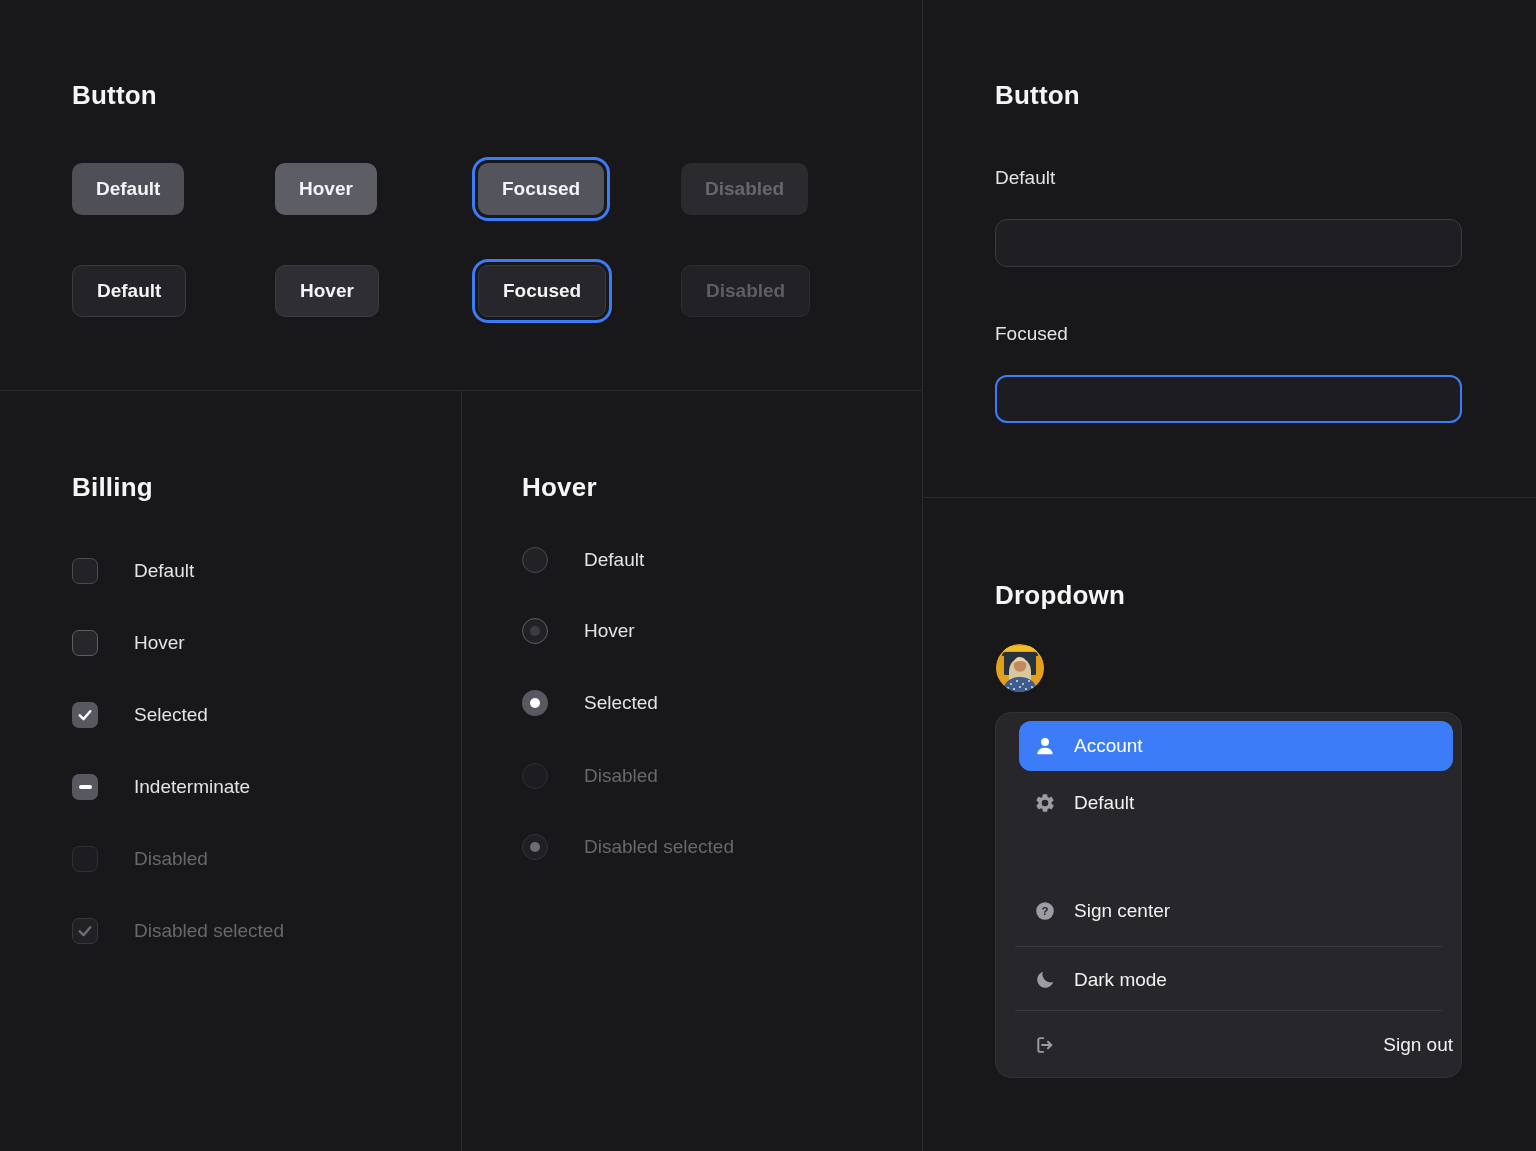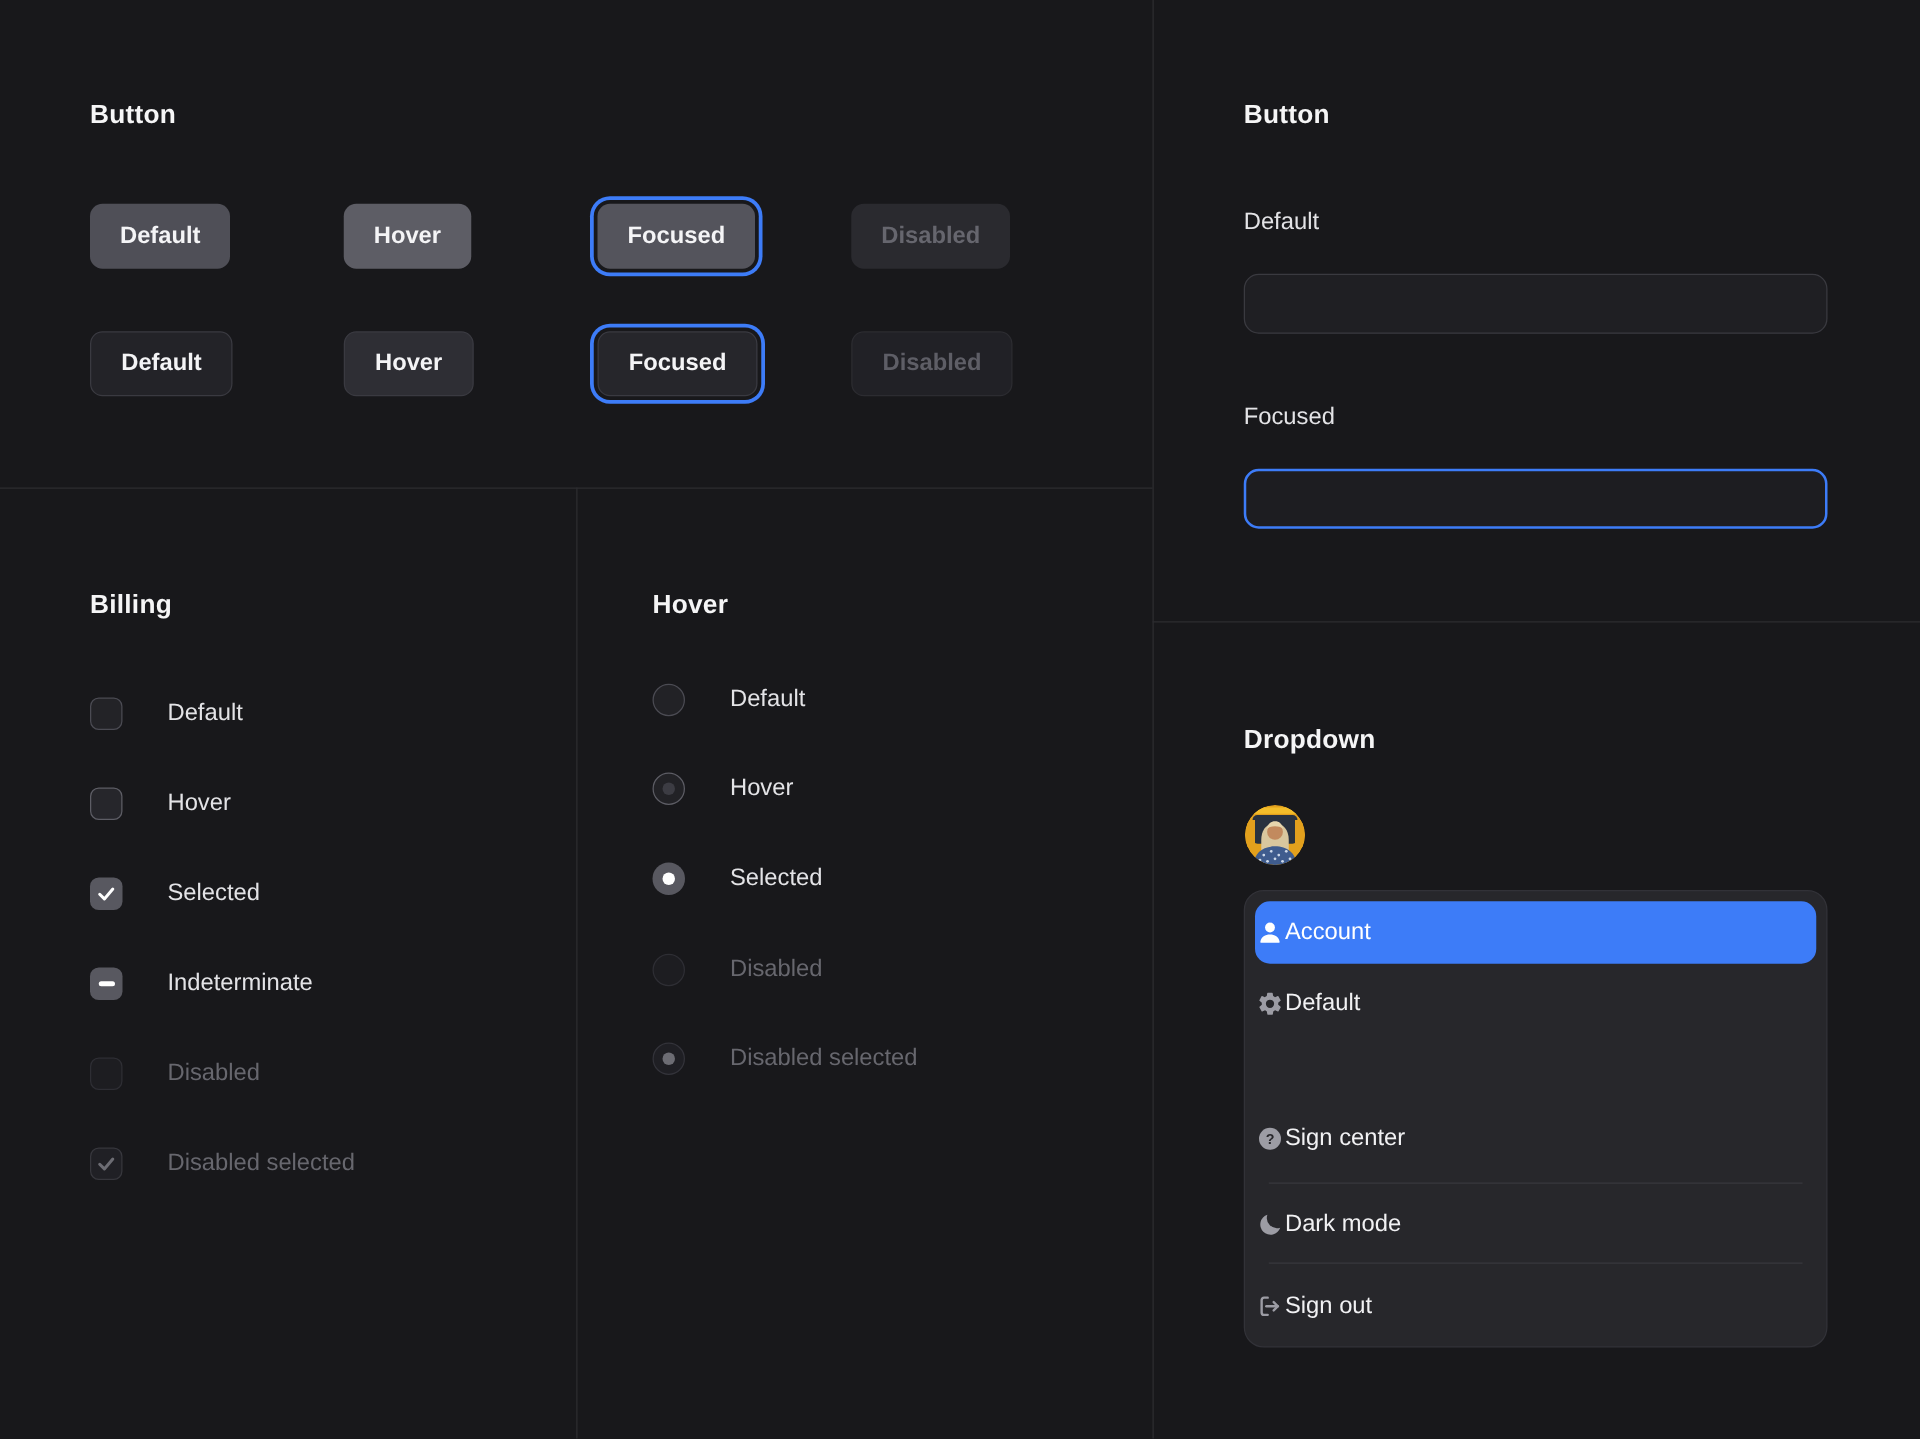--- a/index.html
+++ b/index.html
@@ -22,21 +22,21 @@
     overflow:hidden;
     color:var(--label);
   }
   
   .divider{position:absolute;background:var(--divider);}
   #div-v-main{left:922px;top:0;width:1px;height:1151px;}
   #div-h-left{left:0;top:390px;width:922px;height:1px;}
   #div-v-bottom{left:461px;top:390px;width:1px;height:761px;}
   #div-h-right{left:922px;top:497px;width:614px;height:1px;}
   
-  .section-title{position:absolute;font-size:21px;font-weight:700;color:var(--heading);letter-spacing:.2px;}
+  .section-title{position:absolute;font-size:26px;font-weight:700;color:var(--heading);letter-spacing:.2px;}
   .state-label{font-size:19px;color:var(--label);}
   .state-label.dim{color:var(--label-disabled);}
   .field-label{position:absolute;font-size:19px;color:var(--label);}
   
   .btn{
     position:absolute;height:52px;border-radius:10px;
     display:inline-flex;align-items:center;justify-content:center;
     padding:0 24px;font-size:19px;font-weight:600;color:var(--btn-text);
     border:none;font-family:inherit;cursor:pointer;
   }
@@ -83,22 +83,22 @@
   .radio.disabled-selected{background:#1f1f24;border-color:#33333a;}
   .radio.disabled-selected .radio-dot{background:#6c6c73;}
   .radio-dot{width:10px;height:10px;border-radius:50%;}
   
   #avatar-btn{position:absolute;left:996px;top:644px;width:48px;height:48px;border-radius:50%;overflow:hidden;cursor:pointer;border:none;background:transparent;padding:0;}
   #menu-panel{
     position:absolute;left:995px;top:712px;width:467px;height:366px;
     background:var(--panel);border:1px solid #323238;border-radius:16px;
   }
   .menu-item{
-    position:absolute;left:8px;right:8px;height:54px;border-radius:12px;
-    display:flex;align-items:center;
+    position:absolute;left:23px;right:8px;height:54px;border-radius:12px;
+    display:flex;align-items:center;padding-left:14px;gap:17px;
     font-size:19px;color:#f1f1f3;cursor:pointer;
   }
   .menu-item .mi-icon{width:24px;height:24px;color:var(--icon-gray);display:flex;align-items:center;justify-content:center;flex:0 0 auto;}
   .menu-item.selected{background:var(--blue);color:#ffffff;height:50px;}
   .menu-item.selected .mi-icon{color:#ffffff;}
   .menu-divider{position:absolute;left:19px;right:19px;height:1px;background:#38383e;}
   .mi-icon svg{display:block;}
 </style>
 </head>
 <body>
@@ -266,21 +266,21 @@
     <span class="mi-icon">
       <svg width="22" height="22" viewBox="0 0 24 24" fill="currentColor">
           <path d="M20.9 14.3A8.9 8.9 0 0 1 9.7 3.1 8.9 8.9 0 1 0 20.9 14.3z"></path>
         </svg>
     </span>
     <span class="mi-label">Dark mode</span>
   </div>
 
   <div class="menu-divider" style="top:297px;"></div>
 
-  <div class="menu-item" style="top:305px;">
+  <div class="menu-item" style="top:305px;justify-content:space-between;">
     <span class="mi-icon">
       <svg width="22" height="22" viewBox="0 0 24 24" fill="none" stroke="currentColor" stroke-width="2.1" stroke-linecap="round" stroke-linejoin="round">
           <path d="M10 4.5H6.8a2.1 2.1 0 0 0-2.1 2.1v10.8a2.1 2.1 0 0 0 2.1 2.1H10"></path>
           <path d="M15.2 8.4l3.7 3.6-3.7 3.6"></path>
           <path d="M8.8 12h10"></path>
         </svg>
     </span>
     <span class="mi-label">Sign out</span>
   </div>
 

